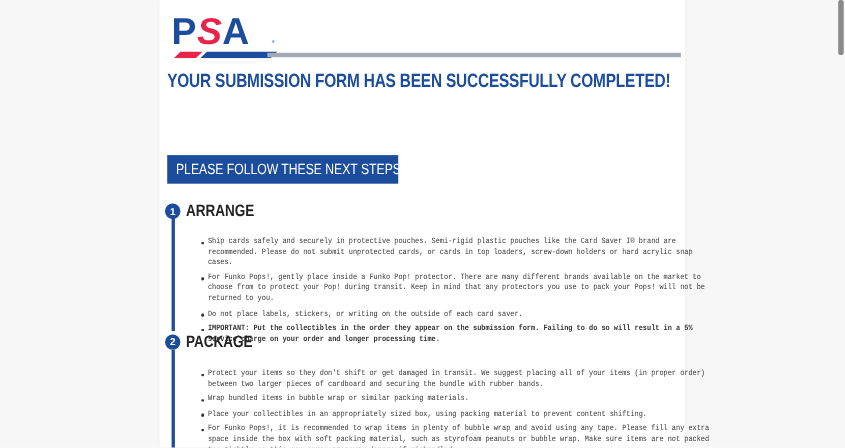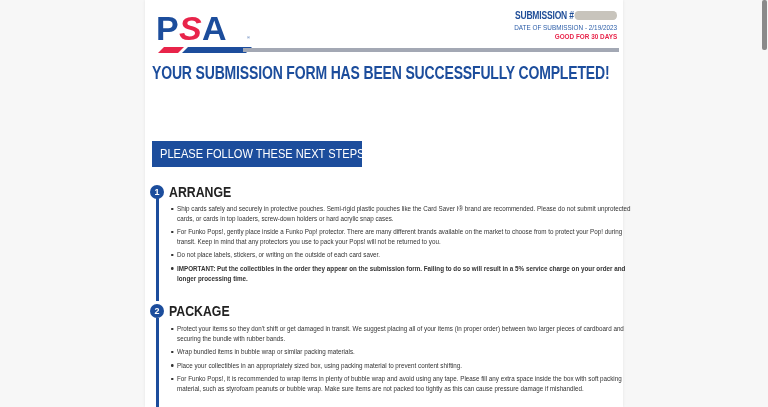--- a/index.html
+++ b/index.html
@@ -56,22 +56,22 @@
     }
     .num {
       position:absolute; left:5px; width:14px; height:14px; border-radius:50%;
       background:#1c4d9c; color:#fff; font-weight:bold; font-size:9px; line-height:14px; text-align:center;
     }
     .sec-title {
       position:absolute; left:24px; font-weight:bold; font-size:15px; color:#222;
       transform:scaleX(0.82); transform-origin:left; white-space:nowrap;
     }
     ul.bullets {
-      position:absolute; left:22px; width:470px; margin:0; padding:0 0 0 10px;
-      list-style:none; font-size:7.3px; color:#333; line-height:9.6px;
+      position:absolute; left:22px; width:470px; margin:12px; padding:0 0 0 10px;
+      list-style:none; font-size:7.3px; color:#333; line-height:9.6px;font-family:Liberation Mono, monospace;
     }
     ul.bullets li {
       position:relative; margin-bottom:4px; width:530px;
       transform:scaleX(0.86); transform-origin:left;
     }
     ul.bullets li::before {
       content:""; position:absolute; left:-7px; top:3.5px; width:2.5px; height:2.5px; border-radius:50%; background:#333;
     }
     .scrollbar {
       position:absolute; right:1px; top:0; width:5px; height:50px; background:#8a8a8a; border-radius:2px;
@@ -85,28 +85,20 @@
   <svg class="logo" viewBox="0 0 100 44">
     <text x="2" y="31" font-family="Liberation Sans, sans-serif" font-weight="bold" font-size="34" fill="#1c4d9c" letter-spacing="-2">P</text>
     <text x="25" y="31" font-family="Liberation Sans, sans-serif" font-weight="bold" font-style="italic" font-size="34" fill="#e8244a">S</text>
     <text x="48" y="31" font-family="Liberation Sans, sans-serif" font-weight="bold" font-size="34" fill="#1c4d9c">A</text>
     <text x="93" y="30" font-family="Liberation Sans, sans-serif" font-size="4" fill="#1c4d9c">®</text>
     <polygon points="4,44 10,38 30,38 24,44" fill="#e8244a"></polygon>
     <polygon points="28,44 34,38 98,38 92,44" fill="#1c4d9c"></polygon>
   </svg>
   <div class="header-bar"></div>
 
-  <div class="sub-block">
-    <div class="sub-title">
-      <span>SUBMISSION #</span>
-      <span class="redacted"></span>
-    </div>
-    <div class="sub-date">DATE OF SUBMISSION - 2/19/2023</div>
-    <div class="sub-good">GOOD FOR 30 DAYS</div>
-  </div>
 
   <div class="main-title">YOUR SUBMISSION FORM HAS BEEN SUCCESSFULLY COMPLETED!</div>
 
 
   <div class="steps-btn">
     <span>PLEASE FOLLOW THESE NEXT STEPS</span>
   </div>
 
   <div class="timeline" style="top:196px; height:105px;"></div>
   <div class="num" style="top:185px;">1</div>

